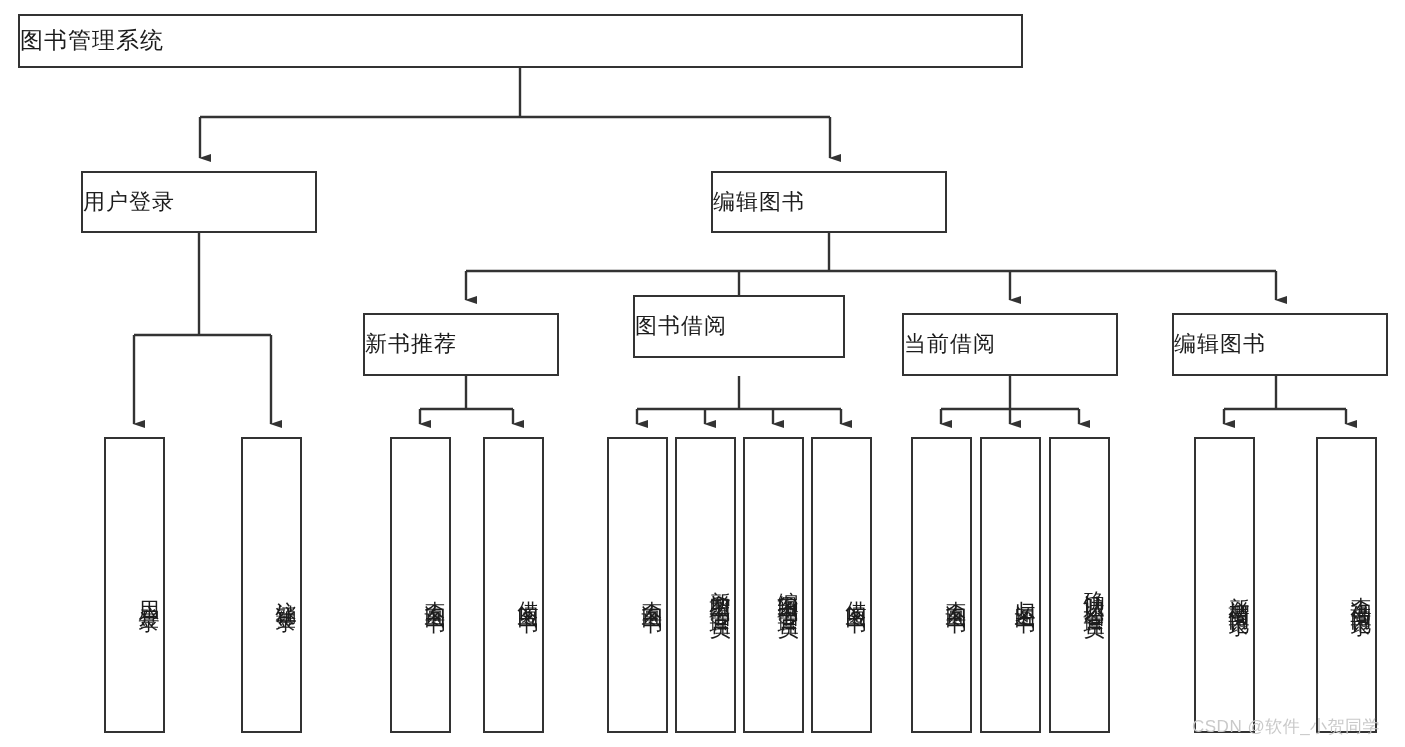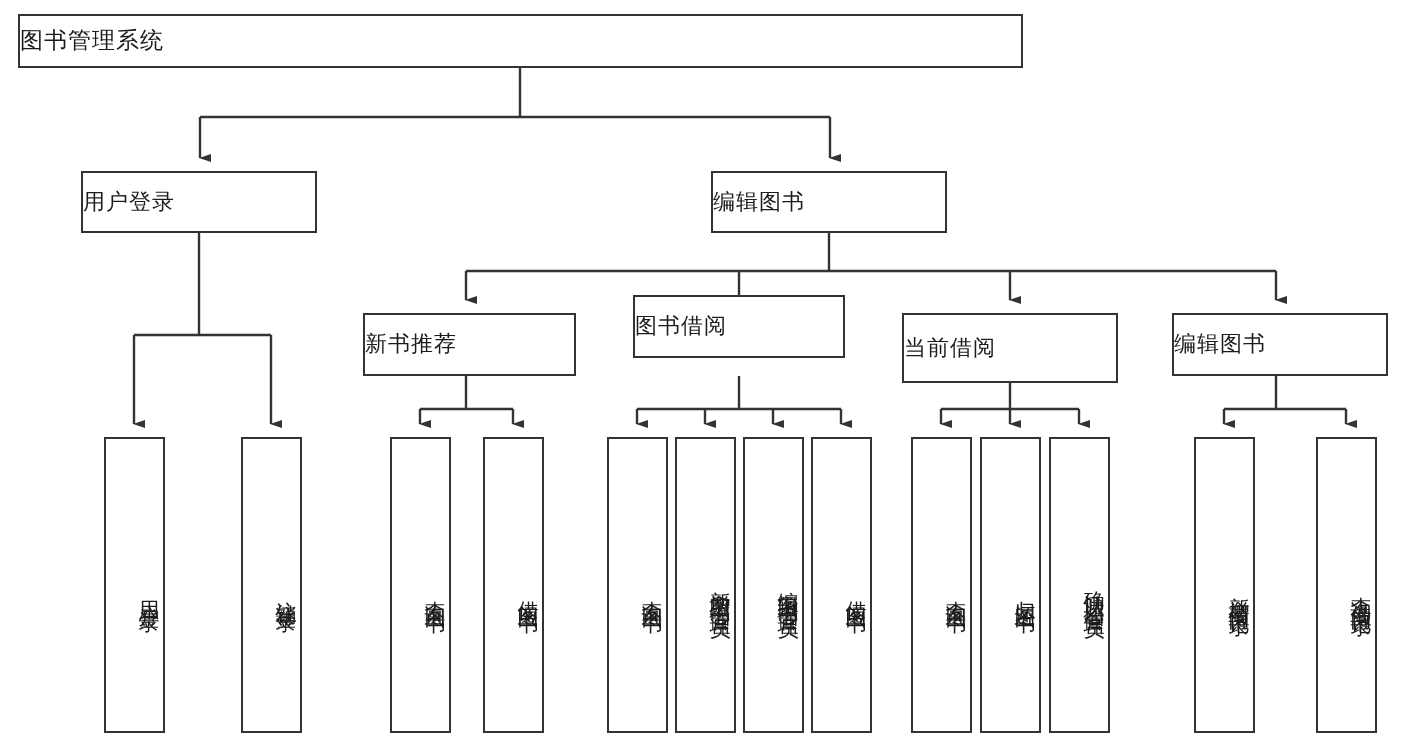--- a/index.html
+++ b/index.html
@@ -101,27 +101,27 @@
     <span class="lbl">图书管理系统</span>
   </div>
 
   <div class="node horiz" style="left:81px;top:171px;width:236px;height:62px;">
     <span class="lbl">用户登录</span>
   </div>
   <div class="node horiz" style="left:711px;top:171px;width:236px;height:62px;">
     <span class="lbl">编辑图书</span>
   </div>
 
-  <div class="node horiz" style="left:363px;top:313px;width:213px;height:63px;">
+  <div class="node horiz" style="left:363px;top:313px;width:196px;height:63px;">
     <span class="lbl">新书推荐</span>
   </div>
   <div class="node horiz" style="left:633px;top:295px;width:212px;height:63px;">
     <span class="lbl">图书借阅</span>
   </div>
-  <div class="node horiz" style="left:902px;top:313px;width:216px;height:70px;">
+  <div class="node horiz" style="left:902px;top:313px;width:216px;height:63px;">
     <span class="lbl">当前借阅</span>
   </div>
   <div class="node horiz" style="left:1172px;top:313px;width:216px;height:63px;">
     <span class="lbl">编辑图书</span>
   </div>
 
   <div class="node leaf" style="left:104px;top:437px;width:61px;height:296px;">
     <span class="lbl">用户登录</span>
   </div>
   <div class="node leaf" style="left:241px;top:437px;width:61px;height:296px;">
@@ -158,14 +158,15 @@
     <span class="lbl">确认归还（管理员）</span>
   </div>
 
   <div class="node leaf" style="left:1194px;top:437px;width:61px;height:296px;">
     <span class="lbl">新增借阅记录</span>
   </div>
   <div class="node leaf" style="left:1316px;top:437px;width:61px;height:296px;">
     <span class="lbl">查询借阅记录</span>
   </div>
 
+  <div class="watermark" style="left:1192px;top:715px;">CSDN @软件_小贺同学</div>
 
 </div>
 
 </body></html>

